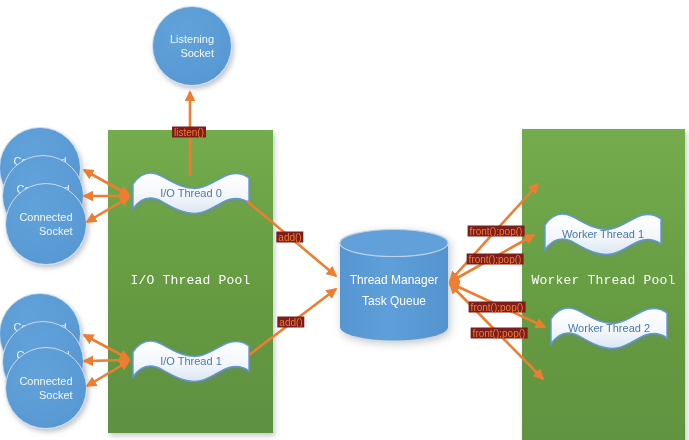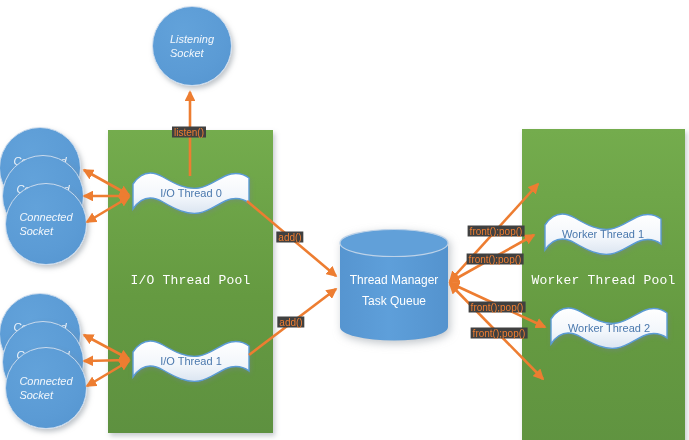--- a/index.html
+++ b/index.html
@@ -30,26 +30,25 @@
   
   .circle {
     position: absolute;
     border-radius: 50%;
     background: radial-gradient(circle at 38% 30%, #62a2da 0%, #5b9bd5 60%, #5494cf 100%);
     border: 1.5px solid #c9daed;
     box-shadow: 2px 3px 5px rgba(130,140,150,.5);
     display: flex;
     align-items: center;
     justify-content: center;
-    text-align: left;
+    text-align: right;
     color: #f2f7fc;
     font-size: 11px;
     line-height: 14px;
     white-space: pre-line;
-    font-style: italic;
   }
   
   .wave-node { position: absolute; width: 120px; height: 46px; }
   .wave-node svg { position: absolute; inset: 0; overflow: visible;
                    filter: drop-shadow(1.5px 2px 2px rgba(120,130,145,.4)); }
   .wave-label {
     position: absolute; inset: 0;
     display: flex; align-items: center; justify-content: center;
     color: #4a78ad;
     font-size: 11px;
@@ -64,21 +63,21 @@
     color: #ffffff;
     font-size: 12px;
     line-height: 21px;
     white-space: pre-line;
   }
   
   .arrow-layer { position: absolute; inset: 0; pointer-events: none; }
   .edge-label {
     position: absolute;
     transform: translate(-50%, -50%);
-    background: #404040;
+    background: #7f1d1d;
     color: #ed7d31;
     font-size: 10px;
     padding: 0 2px;
     white-space: nowrap;
   }
   .pre { white-space: pre-line; }
 </style>
 </head>
 <body>
 

